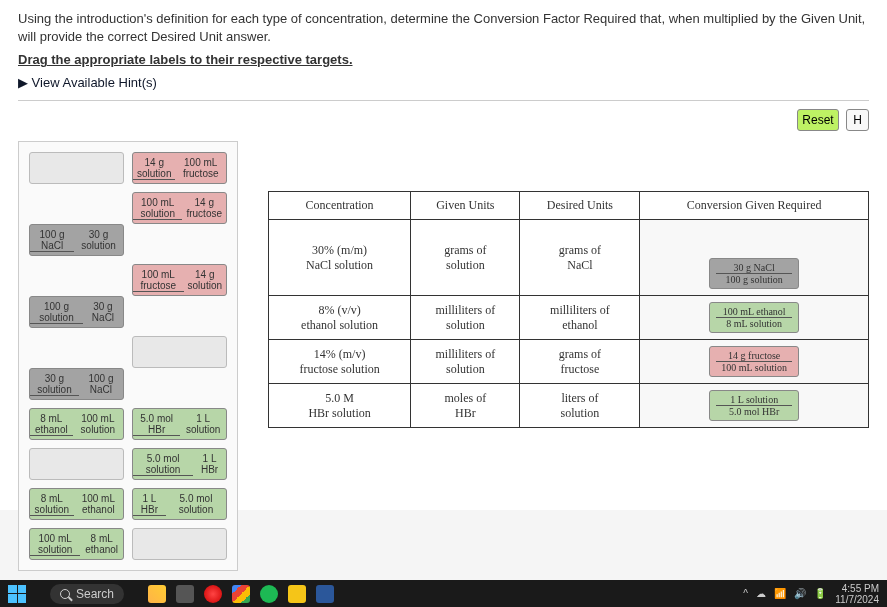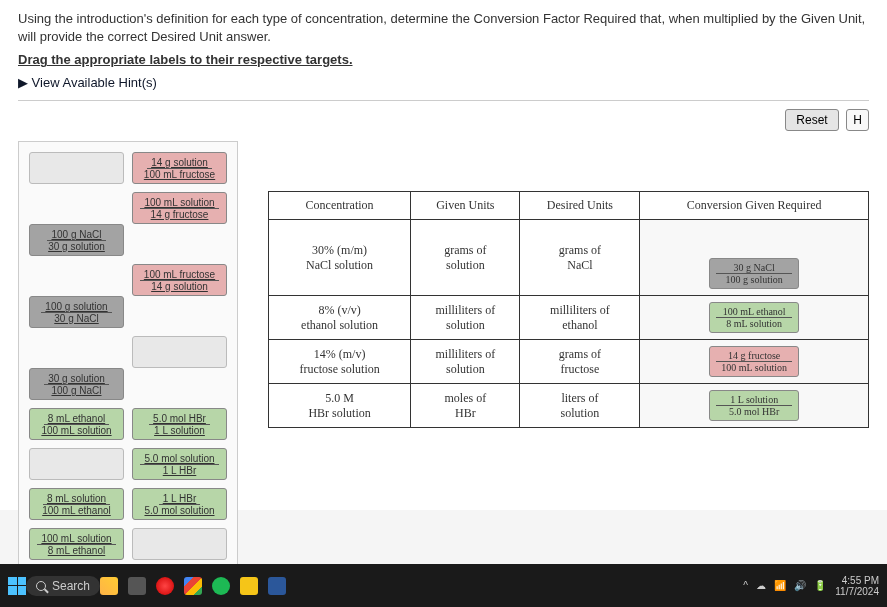--- a/index.html
+++ b/index.html
@@ -4,39 +4,39 @@
 <style>
   * { box-sizing: border-box; margin: 0; padding: 0; }
   body { font-family: Arial, sans-serif; background: #f5f5f5; font-size: 13px; color: #333; width: 887px; height: 607px; overflow: hidden; }
   .page { background: #fff; padding: 10px 18px 0 18px; height: 510px; }
   .instructions { font-size: 13px; line-height: 1.4; margin-bottom: 6px; }
   .drag-instruction { font-weight: bold; font-size: 13px; margin-bottom: 8px; text-decoration: underline; }
   .hints { color: #0f172a; font-size: 13px; cursor: pointer; margin-bottom: 10px; }
   .hints::before { content: "▶ "; }
   .activity-area { border-top: 1px solid #ccc; padding-top: 8px; position: relative; }
   .reset-row { text-align: right; margin-bottom: 10px; }
-  .btn-reset { border: 1px solid #888; background: #e5e5e5; padding: 3px 10px; font-size: 12px; border-radius: 3px; cursor: pointer; }
+  .btn-reset { border: 1px solid #888; background: #bef264; padding: 3px 4px; font-size: 12px; border-radius: 3px; cursor: pointer; }
   .btn-h { border: 1px solid #888; background: #f8f8f8; padding: 3px 6px; font-size: 12px; border-radius: 3px; cursor: pointer; margin-left: 4px; }
   .workspace { display: flex; gap: 30px; }
   .source-well { border: 1px solid #ccc; background: #fafafa; padding: 10px; display: grid; grid-template-columns: 95px 95px; gap: 8px 8px; align-content: start; }
-  .tile { border: 1px solid #888; border-radius: 3px; width: 95px; height: 32px; display: flex; flex-direction: column; align-items: center; justify-content: center; font-size: 10px; line-height: 1.1; text-align: center; cursor: grab; text-decoration: underline; }
+  .tile { border: 1px solid #888; border-radius: 3px; width: 95px; height: 32px; display: flex; flex-direction: row; align-items: center; justify-content: center; font-size: 10px; line-height: 1.1; text-align: center; cursor: grab; }
   .tile .l1 { border-bottom: 1px solid #555; padding: 0 4px; }
   .tile .l2 { padding: 0 4px; }
   .blue { background: #a3a3a3; margin-top: 32px; }
   .pink { background: #e6b0b0; }
   .green { background: #b7d6a8; }
   .empty { background: #e8e8e8; border: 1px solid #bbb; }
   .target-area { flex: 1; display: flex; align-items: flex-start; padding-top: 50px; }
   table.target { border-collapse: collapse; width: 100%; font-family: Liberation Serif, serif; }
   table.target th, table.target td { border: 1px solid #333; padding: 6px 4px; text-align: center; font-size: 12px; vertical-align: middle; }
   table.target th { font-weight: normal; background: #fff; }
   .drop-cell { background: #f8f8f8; padding: 4px; }
   .placed { border: 1px solid #888; border-radius: 3px; padding: 3px 6px; font-size: 10px; line-height: 1.1; cursor: grab; display: inline-block; min-width: 90px; }
   .placed .l1 { border-bottom: 1px solid #555; display: block; }
-  .taskbar { position: fixed; bottom: 0; left: 0; right: 0; height: 43px; background: #1a1a1a; display: flex; align-items: center; padding: 0 8px; gap: 0; }
+  .taskbar { position: fixed; bottom: 0; left: 0; right: 0; height: 27px; background: #1a1a1a; display: flex; align-items: center; padding: 0 8px; gap: 24px; }
   .taskbar .win { width: 18px; height: 18px; display: grid; grid-template-columns: 1fr 1fr; grid-template-rows: 1fr 1fr; gap: 1px; }
   .taskbar .win div { background: #4cc2ff; }
   .search-box { background: #333; border-radius: 12px; padding: 3px 10px; color: #ccc; font-size: 12px; display: flex; align-items: center; gap: 6px; }
   .task-icons { display: flex; gap: 10px; align-items: center; }
   .ti { width: 18px; height: 18px; border-radius: 3px; }
   .tray { margin-left: auto; display: flex; align-items: center; gap: 8px; color: #ccc; font-size: 10px; }
   .clock { text-align: right; line-height: 1.1; }
   .mag { width: 10px; height: 10px; border: 1.5px solid #ccc; border-radius: 50%; position: relative; }
   .mag::after { content: ""; position: absolute; width: 5px; height: 1.5px; background: #ccc; bottom: -2px; right: -4px; transform: rotate(45deg); }
 </style>

